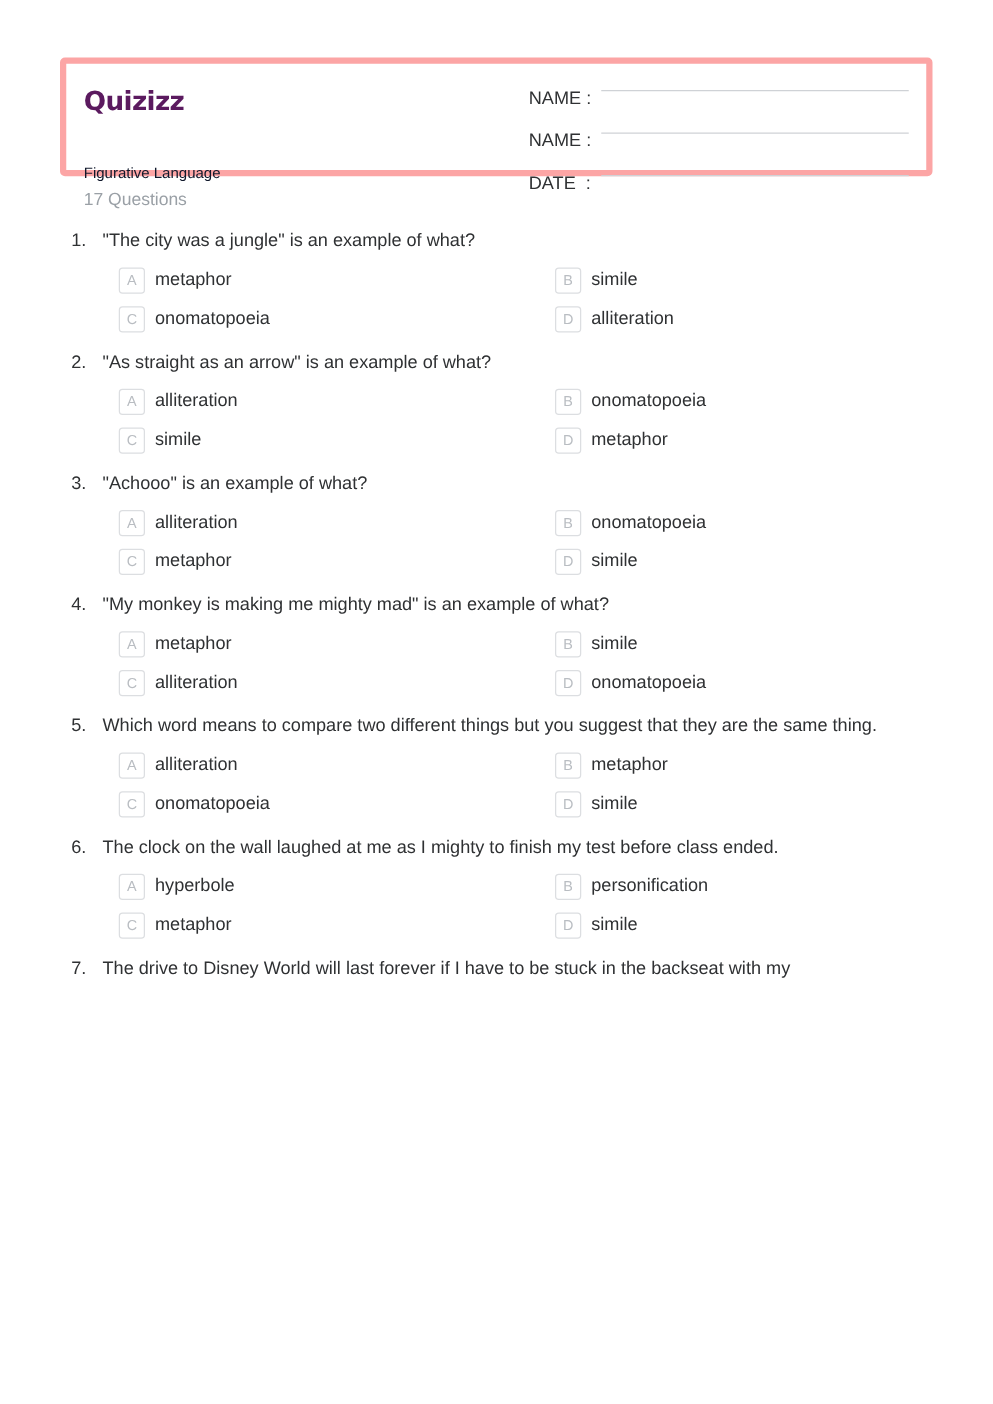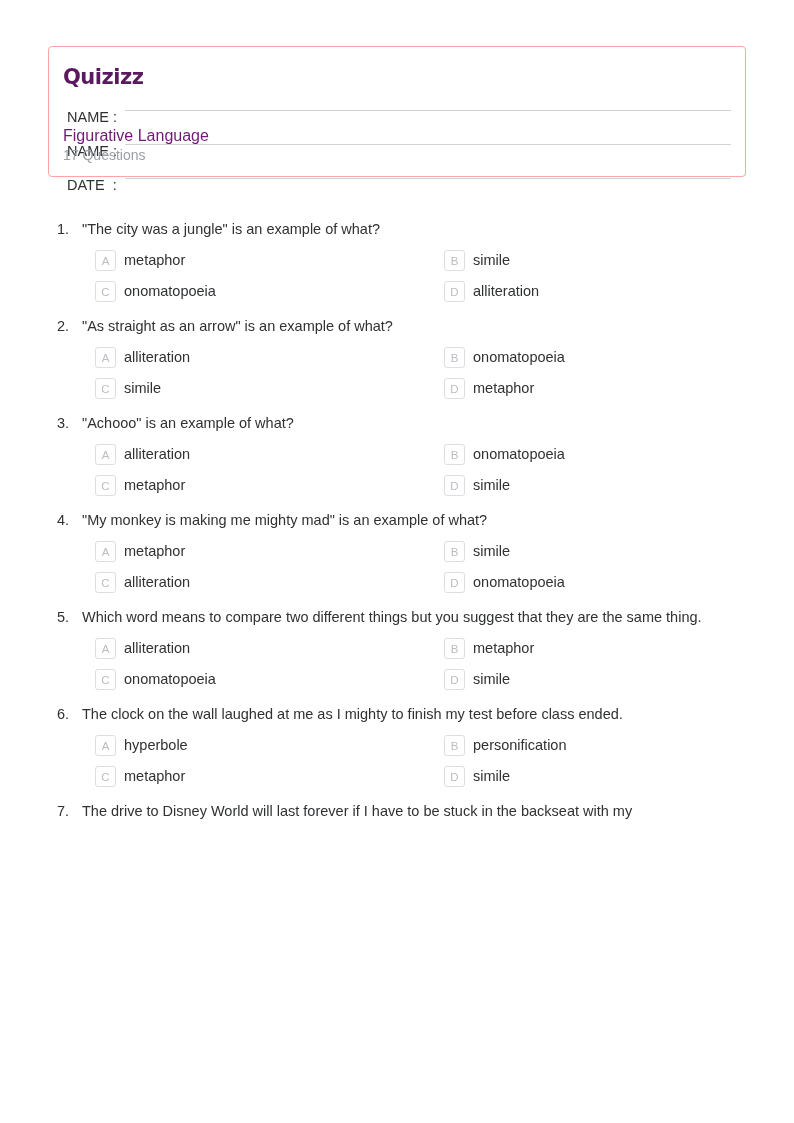--- a/index.html
+++ b/index.html
@@ -18,47 +18,46 @@
   .page {
     width: 794px;
     height: 1123px;
     box-sizing: border-box;
     padding: 46px 48px 0 48px;
     position: relative;
   }
 
   
   .header-card {
-    border: 1px solid #fca5a5;
+    border: 5px solid #fca5a5;
     border-radius: 4px;
-    height: 131px;
+    height: 95px;
     box-sizing: border-box;
     display: flex;
     padding: 0;
-    flex-direction: column;
   }
   .header-left {
     width: 352px;
     box-sizing: border-box;
     padding: 18px 0 0 14px;
     position: relative;
   }
   .logo {
     font-size: 21px;
     font-weight: bold;
     letter-spacing: -0.5px;
     color: #5b1a5f;
     font-family: "DejaVu Sans", sans-serif;
   }
   .quiz-title {
     position: absolute;
     left: 14px;
     top: 80px;
-    font-size: 16px;
-    color: #701a75;
+    font-size: 12px;
+    color: #0f172a;
   }
   .quiz-sub {
     position: absolute;
     left: 14px;
     top: 100px;
     font-size: 14px;
     color: #9aa0a6;
     text-align: center;
   }
   .header-right {

